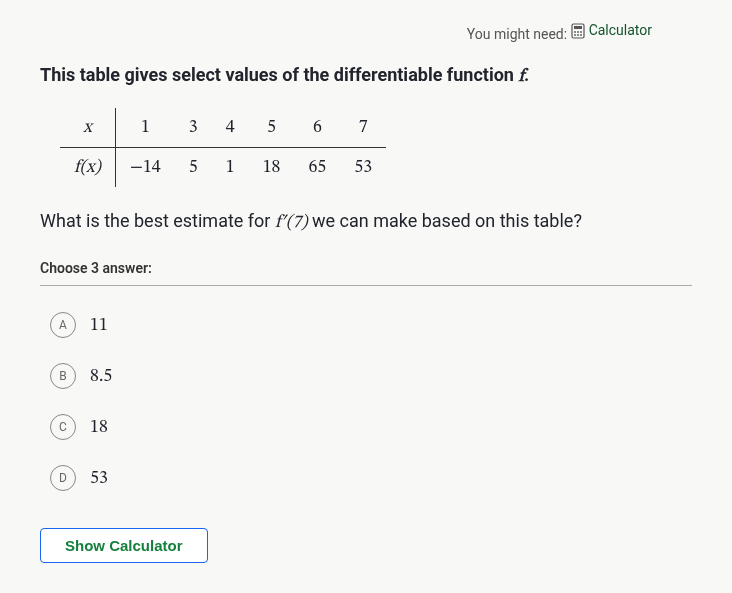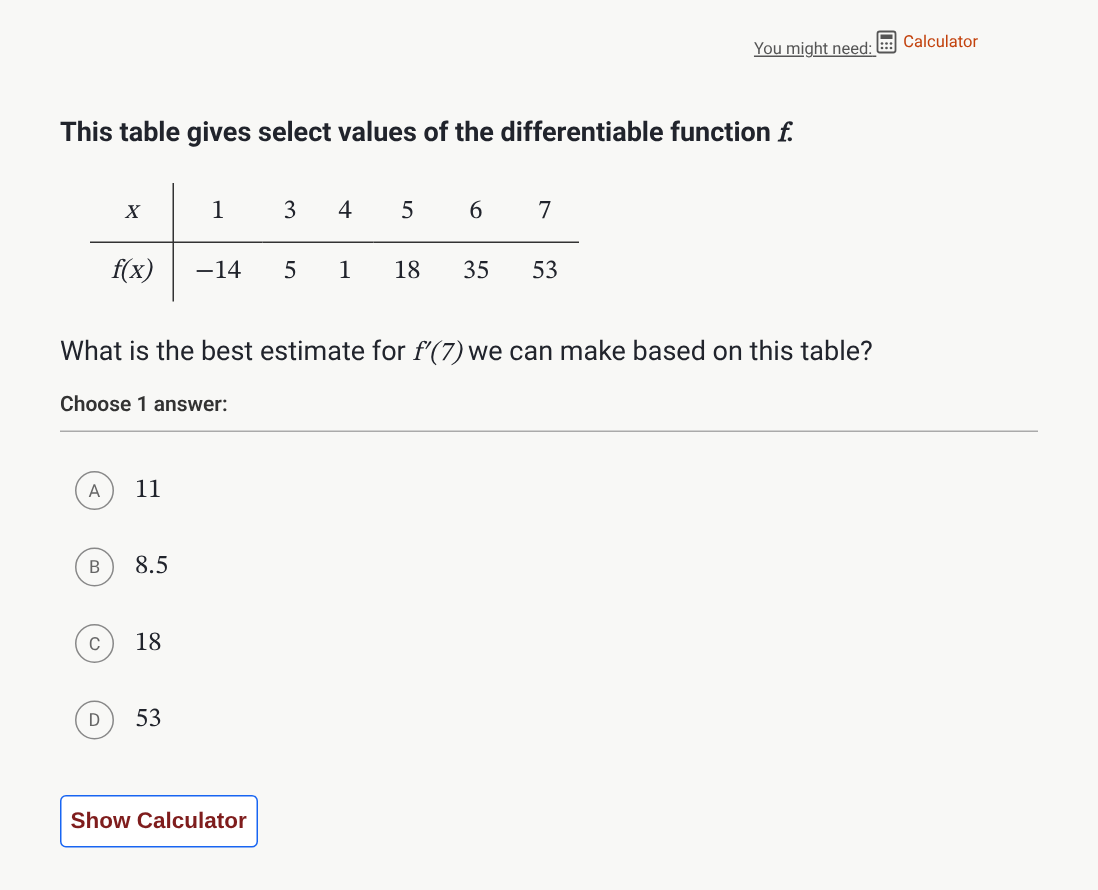--- a/index.html
+++ b/index.html
@@ -7,31 +7,31 @@
       font-family: -apple-system, BlinkMacSystemFont, "Segoe UI", Roboto, Helvetica, Arial, sans-serif;
       background: #f8f8f6;
       color: #21242c;
       padding: 20px 40px;
       width: 732px;
       font-size: 16px;
       line-height: 1.5;
     }
     .hint-row {
       text-align: right;
-      font-size: 11px;
+      font-size: 14px;
       color: #555;
-      margin-bottom: 33px;
+      margin-bottom: 16px;
       padding-right: 40px;
-      text-decoration: underline;
     }
     .hint-row .calc-link {
       display: inline-flex;
+      align-items: center;
       gap: 4px;
       cursor: pointer;
-      color: #c2410c;
+      color: #14532d;
     }
     .calc-icon {
       width: 14px;
       height: 16px;
       display: inline-block;
       vertical-align: middle;
     }
     .intro {
       font-size: 18px;
       margin-bottom: 18px;
@@ -45,21 +45,21 @@
     }
     table.data td {
       padding: 6px 14px;
       text-align: center;
     }
     table.data tr.hrow td { border-bottom: 1px solid #333; }
     table.data td.vline { border-right: 1px solid #333; }
     .label-cell { font-style: italic; }
     .question {
       font-size: 18px;
-      margin-bottom: 10px;
+      margin-bottom: 22px;
     }
     .math { font-family: "STIX Two Math","Cambria Math","Times New Roman", serif; }
     .italic { font-style: italic; }
     .choose {
       font-size: 14px;
       font-weight: 600;
       color: #333;
       margin-bottom: 6px;
     }
     hr.divider {
@@ -88,23 +88,23 @@
       flex-shrink: 0;
     }
     .opt-text {
       font-family: "STIX Two Math","Cambria Math","Times New Roman", serif;
       font-size: 18px;
       text-align: center;
     }
     .show-calc {
       display: inline-block;
       margin-top: 24px;
-      padding: 8px 6px;
+      padding: 8px 24px;
       border: 1px solid #1865f2;
-      color: #7f1d1d;
+      color: #15803d;
       font-size: 15px;
       font-weight: 600;
       border-radius: 4px;
       cursor: pointer;
       background: #fff;
     }
   </style>
 </head>
 <body>
 
@@ -143,31 +143,31 @@
     <td>5</td>
     <td>6</td>
     <td>7</td>
   </tr>
   <tr>
     <td class="label-cell vline">f(x)</td>
     <td>−14</td>
     <td>5</td>
     <td>1</td>
     <td>18</td>
-    <td>35</td>
+    <td>65</td>
     <td>53</td>
   </tr>
 </tbody>
   </table>
 
 <p class="question">
   <span>What is the best estimate for </span><span class="math italic">f′(7)</span><span> we can make based on this table?</span>
 </p>
 
-<div class="choose">Choose 1 answer:</div>
+<div class="choose">Choose 3 answer:</div>
 <hr class="divider">
 
 <div class="options">
   <div class="option">
     <div class="circle">A</div>
     <div class="opt-text">11</div>
   </div>
   <div class="option">
     <div class="circle">B</div>
     <div class="opt-text">8.5</div>

